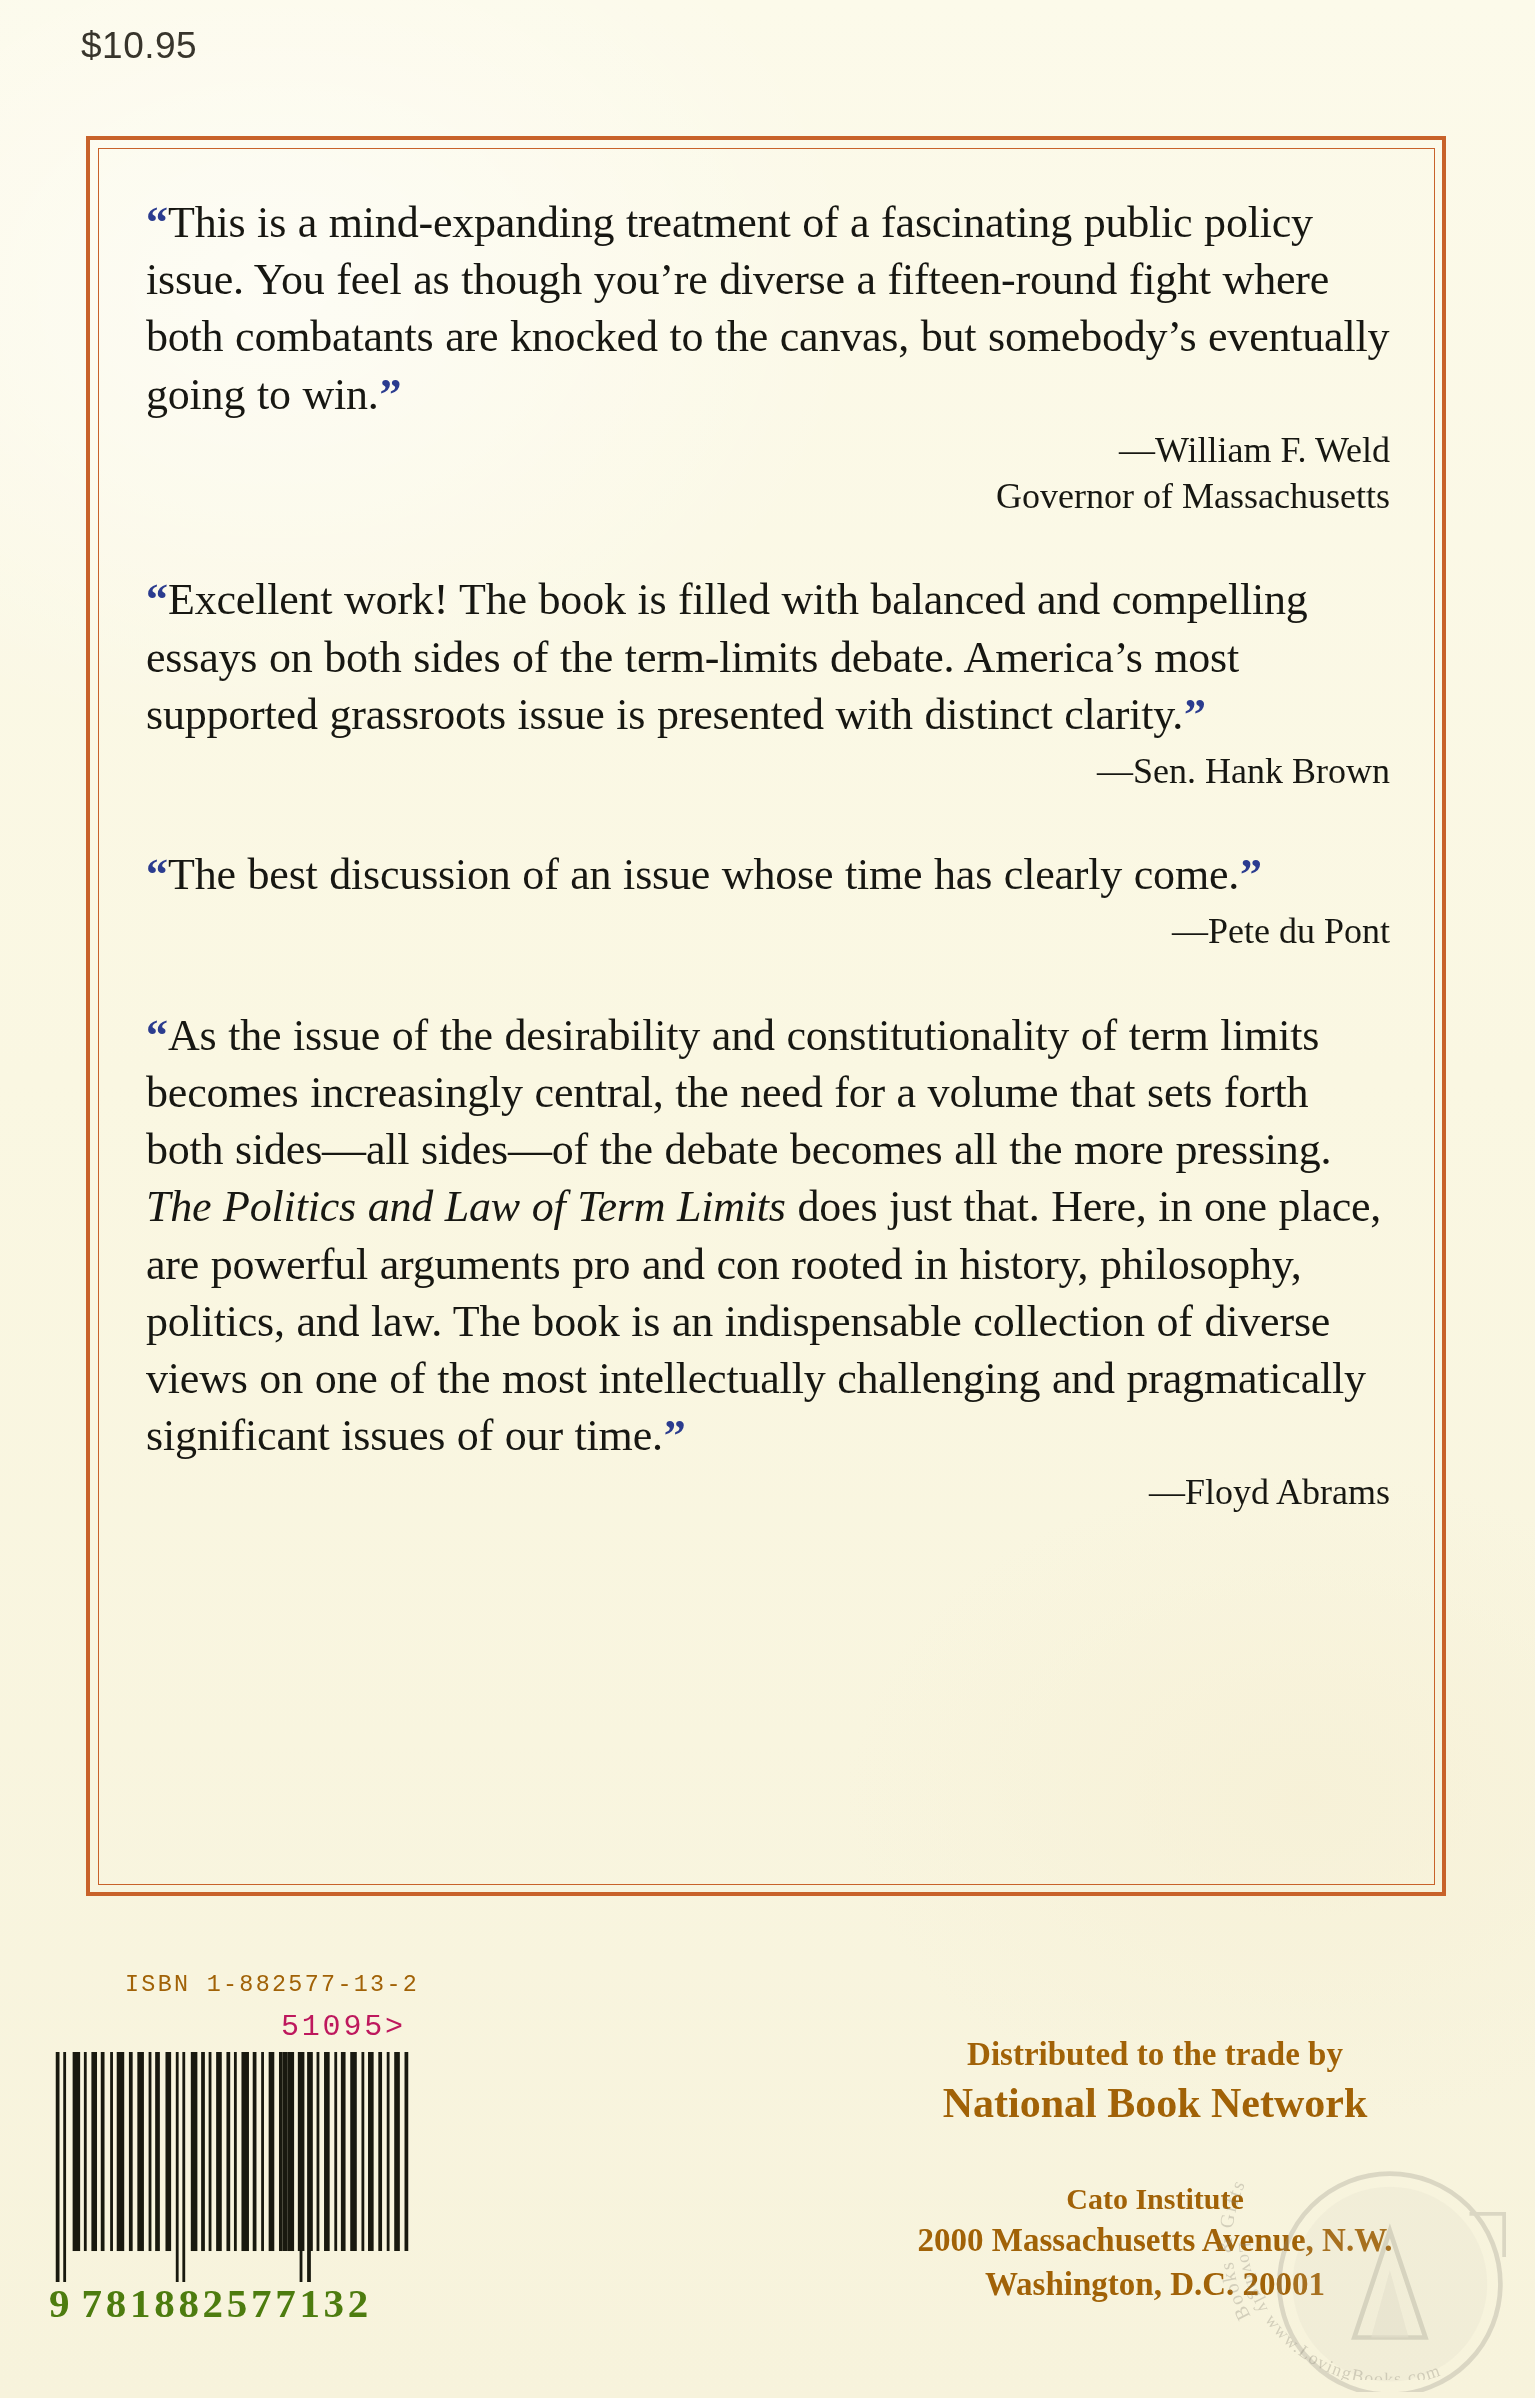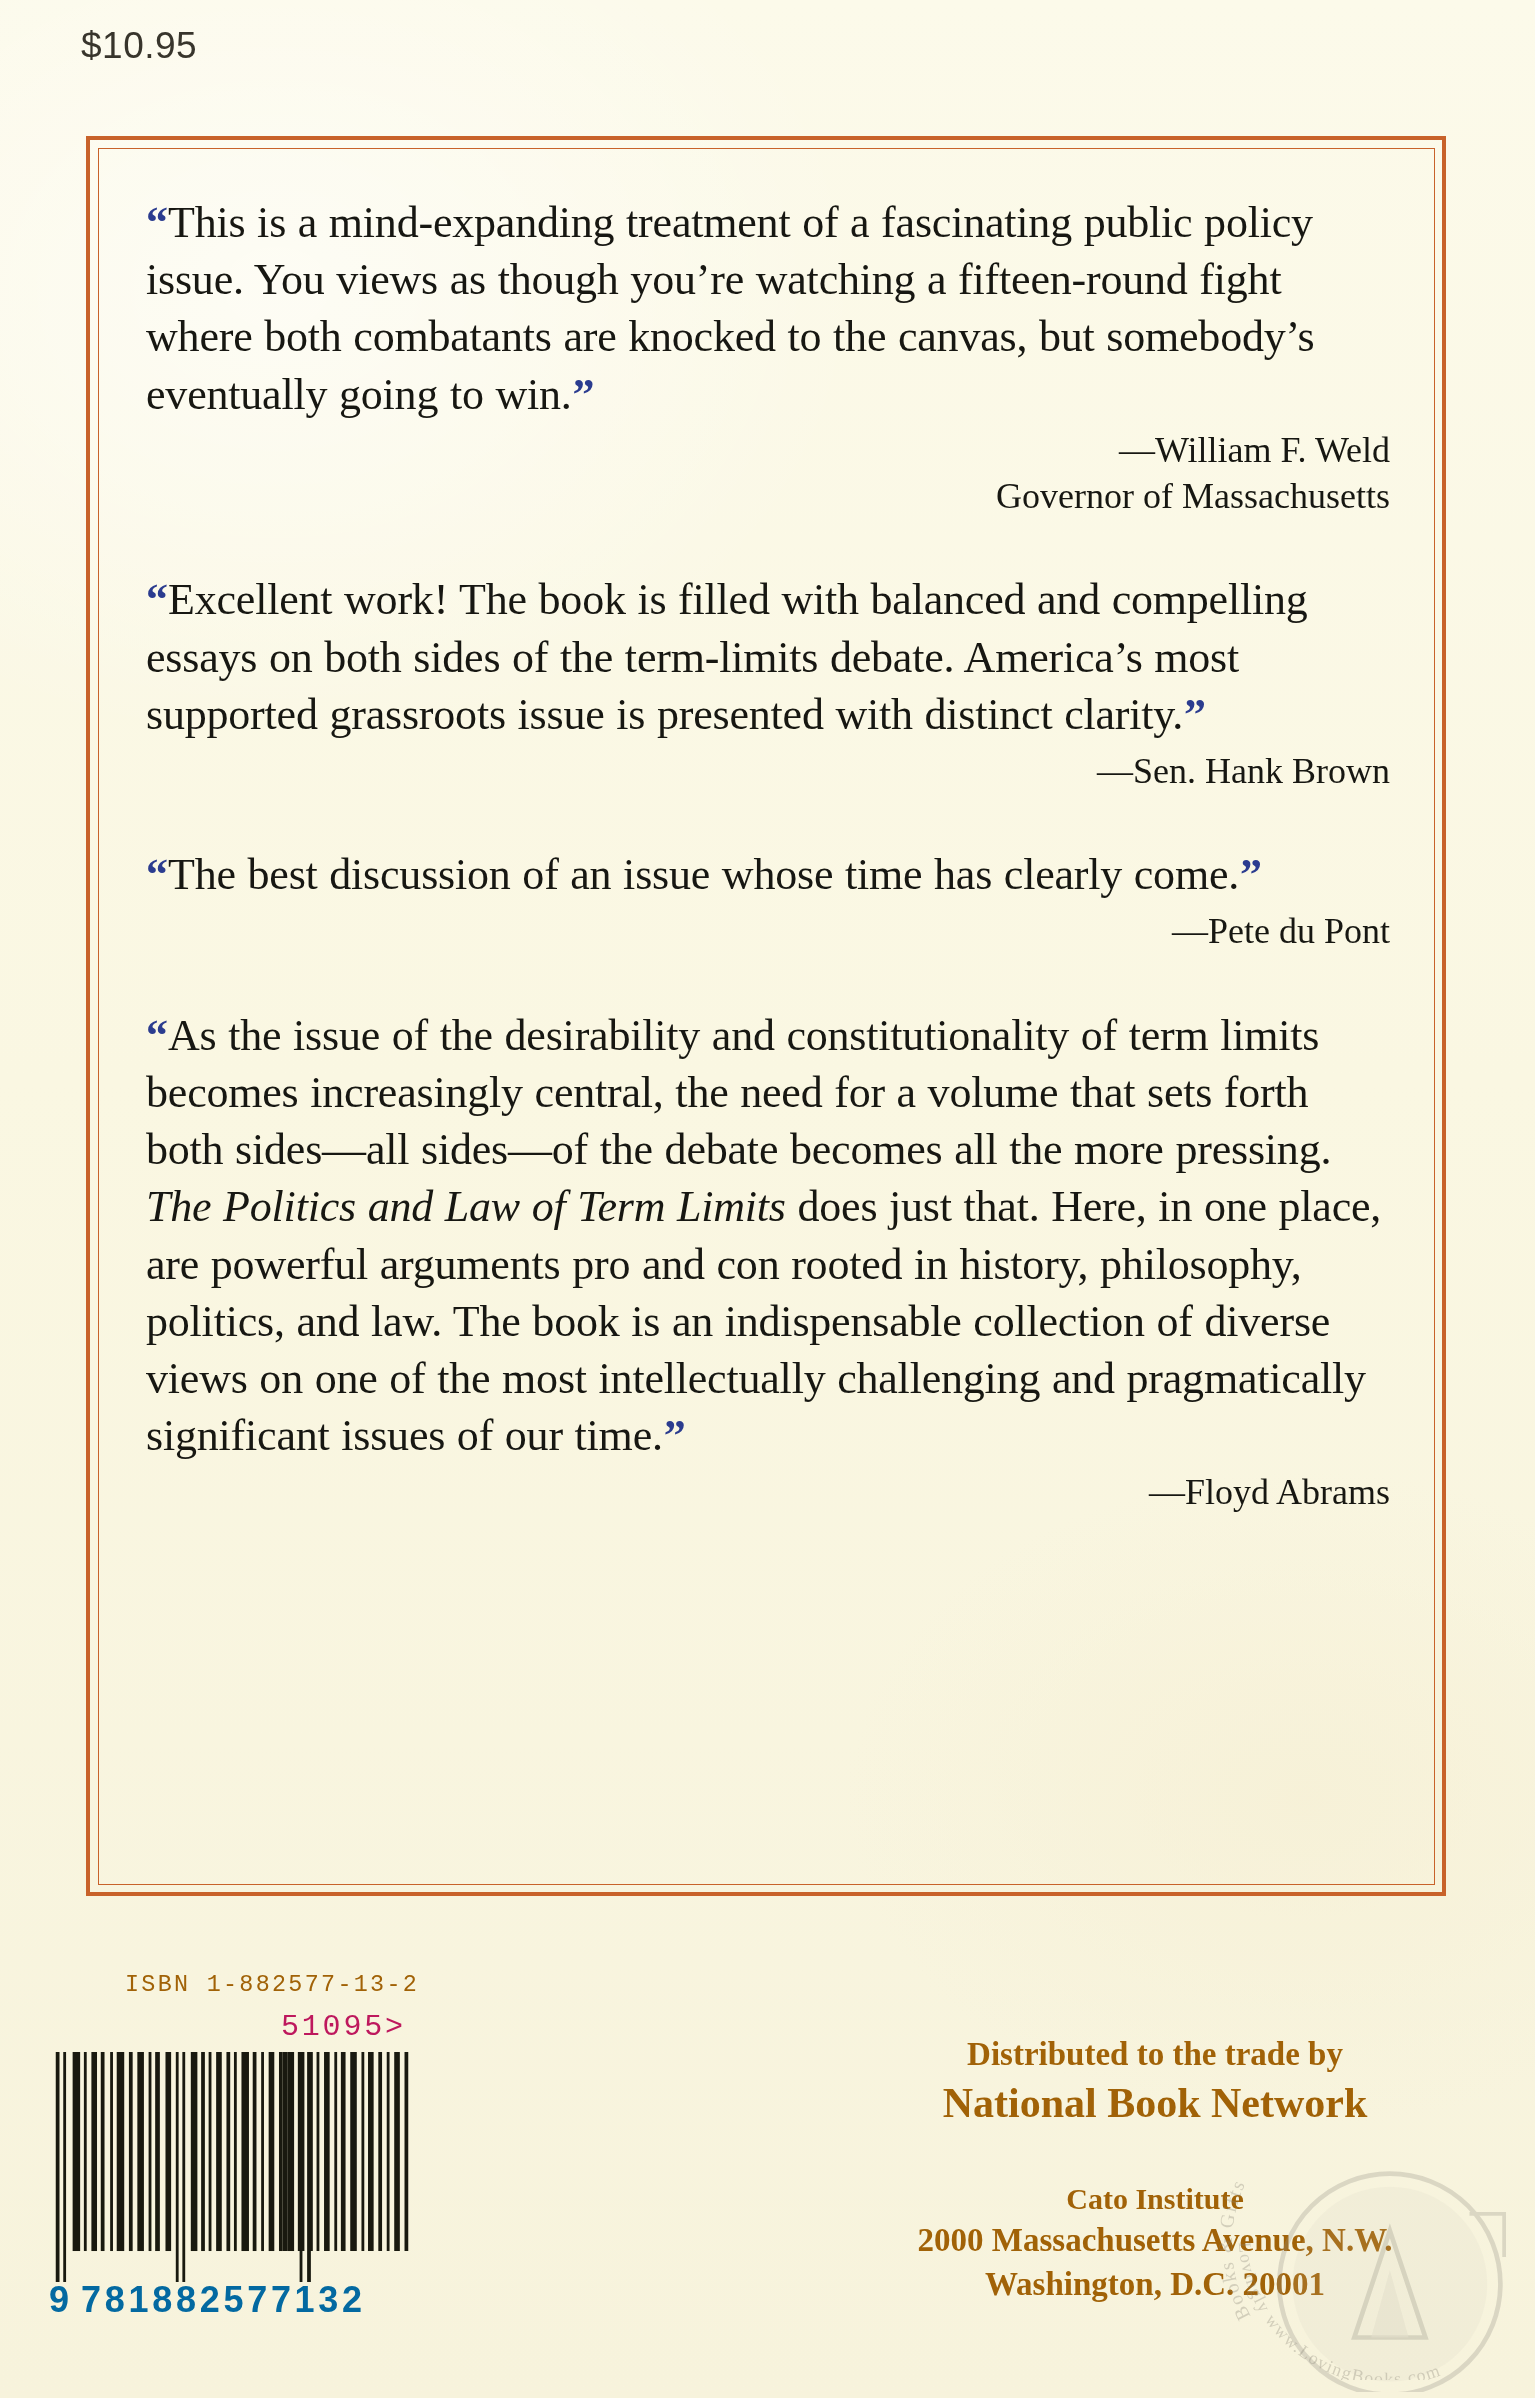--- a/index.html
+++ b/index.html
@@ -101,23 +101,23 @@
   .bc-main{
     position:absolute;left:52px;top:2052px;
     width:272px;height:230px;
   }
   .bc-addon{
     position:absolute;left:281px;top:2052px;
     width:131px;height:199px;
   }
   .bc-digits{
     position:absolute;left:49px;top:2279px;
-    font-family:Liberation Sans, sans-serif;
-    font-size:36px;font-weight:700;letter-spacing:0.9px;
-    color:#0369a1;
+    font-family:Liberation Serif, serif;
+    font-size:41px;font-weight:700;letter-spacing:0.9px;
+    color:#4d7c0f;
   }
   .bc-digits .lead{margin-right:11.2px;}
   .bc-digits .grp{letter-spacing:3.7px;}
 
   
   .publisher{
     position:absolute;
     right:81px;top:2033px;
     width:600px;
     text-align:center;
@@ -151,21 +151,21 @@
 <div class="paper-noise"></div>
 
 <div class="price">$10.95</div>
 
 <div class="panel">
   <div class="panel-inner"></div>
 
   <div class="quotes">
 
     <div class="quote-block">
-      <div class="qtext"><span class="qm qm-open">“</span><span>This is a mind-expanding treatment of a fascinating public policy issue.  You views as though you’re watching a fifteen-round fight where both combatants are knocked to the canvas, but somebody’s eventually going to win.</span><span class="qm qm-close">”</span></div>
+      <div class="qtext"><span class="qm qm-open">“</span><span>This is a mind-expanding treatment of a fascinating public policy issue.  You feel as though you’re diverse a fifteen-round fight where both combatants are knocked to the canvas, but somebody’s eventually going to win.</span><span class="qm qm-close">”</span></div>
       <div class="attrib">
         <span>—William F. Weld</span>
         <span class="line2">Governor of Massachusetts</span>
       </div>
     </div>
 
     <div class="gap-sm"></div>
 
     <div class="quote-block">
       <div class="qtext"><span class="qm qm-open">“</span><span>Excellent work!  The book is filled with balanced and compelling essays on both sides of the term-limits debate. America’s most supported grassroots issue is presented with distinct clarity.</span><span class="qm qm-close">”</span></div>

